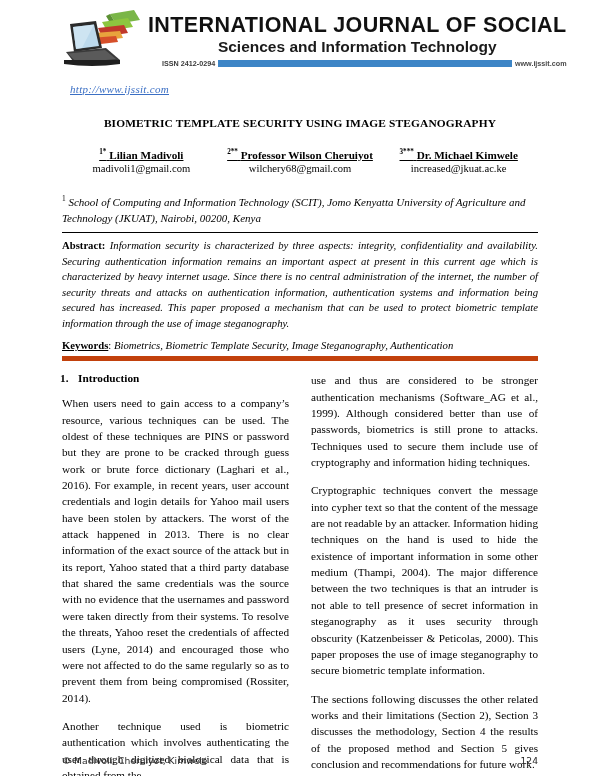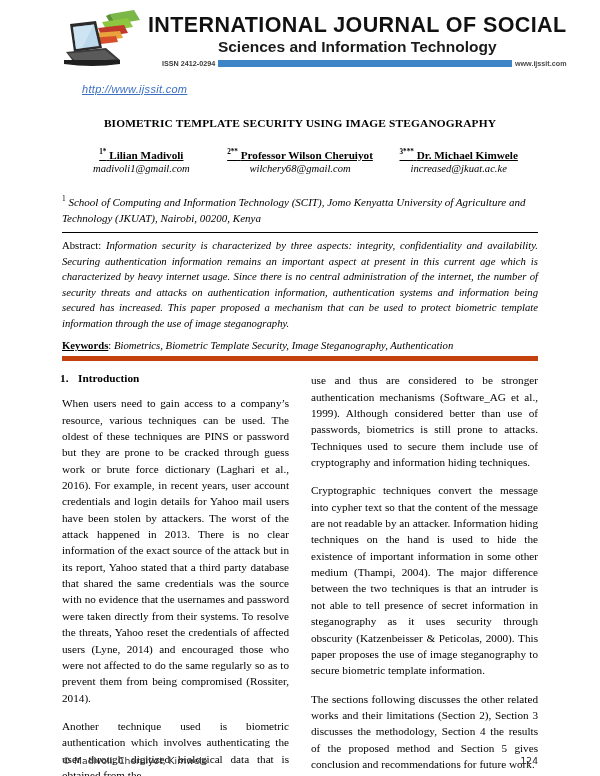--- a/index.html
+++ b/index.html
@@ -84,22 +84,22 @@
     font-size: 7.2px;
     font-weight: bold;
     color: #4a4a4a;
     white-space: nowrap;
   }
 
   
   .site-link {
     display: block;
     margin-top: 7px;
-    margin-left: 20px;
-    font-family: Liberation Sans, sans-serif;
+    margin-left: 8px;
+    font-family: Liberation Serif, serif;
     font-style: italic;
     font-size: 11px;
     color: #3b6fc4;
     text-decoration: underline;
     letter-spacing: 0.3px;
   }
 
   
   .doc-title {
     margin-top: 22px;
@@ -123,21 +123,20 @@
     font-size: 11.2px;
     white-space: nowrap;
     text-decoration: underline;
   }
   .author-name sup {
     font-size: 7.2px;
     font-weight: bold;
     vertical-align: super;
   }
   .author-email {
-    font-style: italic;
     font-size: 10.6px;
     margin-top: 2px;
     white-space: nowrap;
   }
 
   
   .affiliation {
     margin-top: 20px;
     font-style: italic;
     font-size: 11px;
@@ -160,21 +159,21 @@
 
   
   .abstract {
     margin-top: 5px;
     font-style: italic;
     font-size: 10.7px;
     line-height: 1.45;
     text-align: justify;
   }
   .abstract b {
-    font-weight: normal;
+    font-weight: bold;
     font-style: normal;
   }
 
   
   .keywords {
     margin-top: 7px;
     font-size: 10.7px;
     line-height: 1.4;
     text-align: left;
     border-bottom: 5px solid #c2410c;

